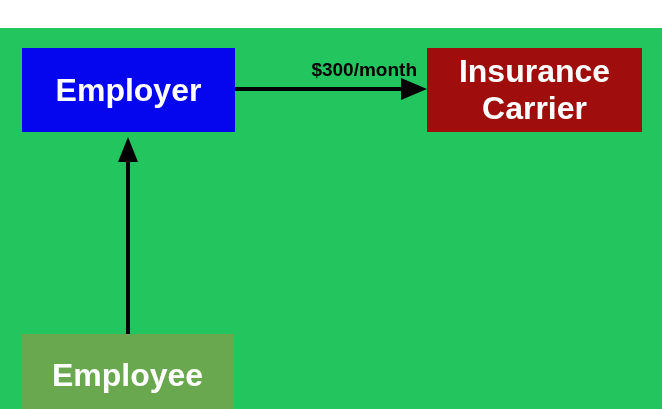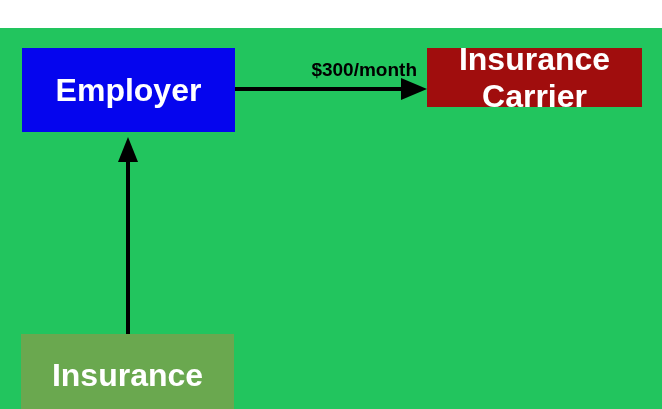--- a/index.html
+++ b/index.html
@@ -40,21 +40,21 @@
     left: 22px;
     top: 20px;
     width: 213px;
     height: 84px;
     background: #0505ee;
   }
   .node-carrier {
     left: 427px;
     top: 20px;
     width: 215px;
-    height: 59px;
+    height: 84px;
     background: #a00d0d;
     padding: 0 14px;
     box-sizing: border-box;
   }
   .node-employee {
     left: 21px;
     top: 306px;
     width: 213px;
     height: 82px;
     background: #6aa84f;
@@ -100,19 +100,19 @@
 
   <div class="node node-employer">
     <span>Employer</span>
   </div>
 
   <div class="node node-carrier">
     <span>Insurance Carrier</span>
   </div>
 
   <div class="node node-employee">
-    <span>Insurance</span>
+    <span>Employee</span>
   </div>
 
   <div class="edge-label edge-label-horizontal">$300/month</div>
 
 
 </div>
 
 </body></html>

